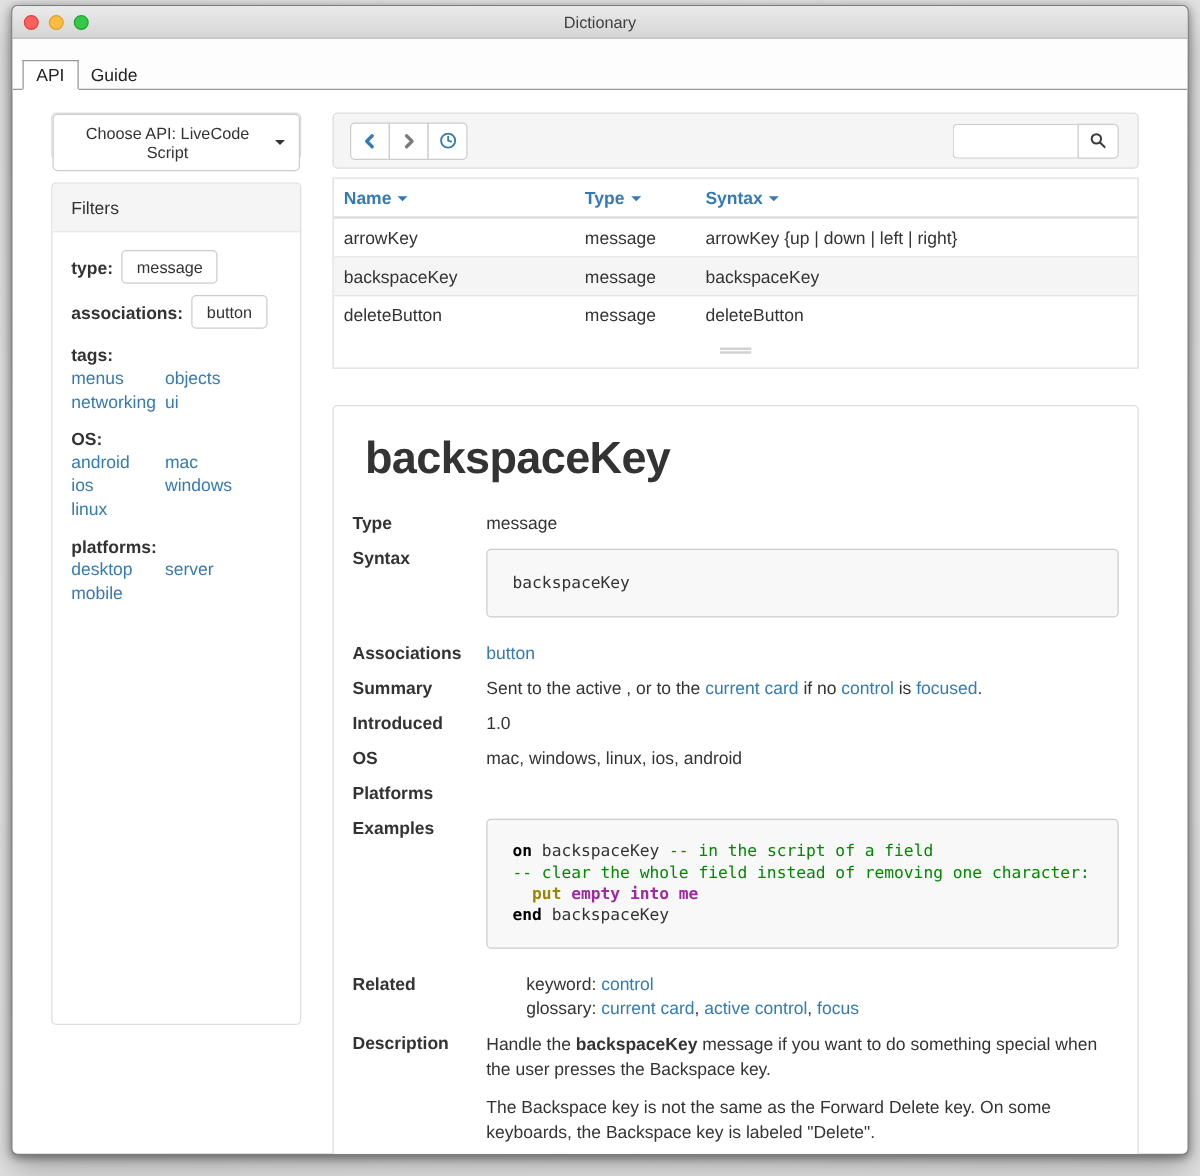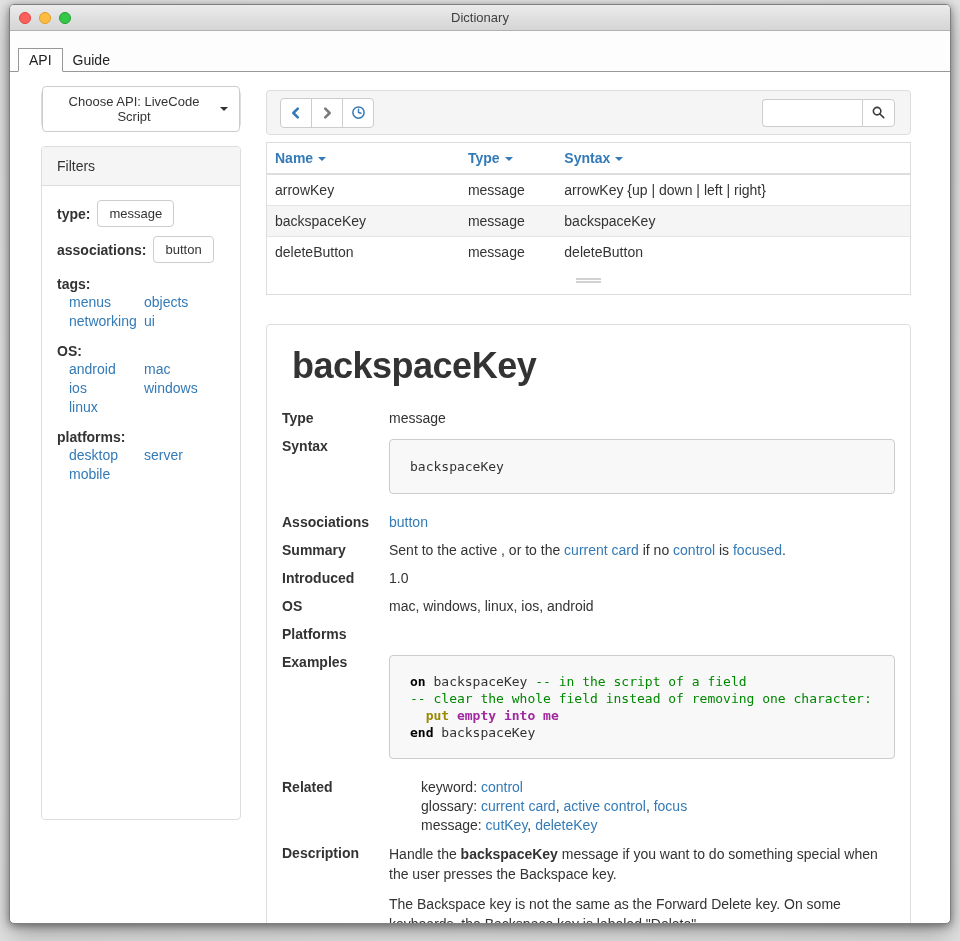--- a/index.html
+++ b/index.html
@@ -38,21 +38,21 @@
   .tab.active {
     background:#fff; border:1px solid #989898; border-bottom:1px solid #fff;
     margin-bottom:-1px;
   }
   
   .content { display:flex; padding:18px 0 0 31px; gap:25px; }
   .sidebar { width:200px; flex:none; }
   .main { width:645px; flex:none; }
   .panel { border:1px solid #ddd; border-radius:4px; background:#fff; }
   
-  .choose-api-panel { height:38px; margin-bottom:18px; display:flex; align-items:center; justify-content:center; }
+  .choose-api-panel { height:38px; margin-bottom:18px; display:flex; align-items:flex-start; justify-content:center; }
   .dropdown-btn {
     font-family:"Liberation Sans",sans-serif; font-size:13px; color:#333;
     background:#fff; border:1px solid #ccc; border-radius:4px;
     padding:7px 11px; cursor:pointer; display:inline-flex; align-items:center; gap:6px;
   }
   .caret-down { display:inline-block; width:0; height:0;
     border-left:4px solid transparent; border-right:4px solid transparent;
     border-top:4px solid #333; }
   .filters-panel { height:674px; }
   .panel-heading {
@@ -63,21 +63,21 @@
   .filter-row { margin-bottom:9px; display:flex; align-items:center; gap:7px; }
   .flabel { font-weight:bold; color:#333; }
   .chip {
     font-family:"Liberation Sans",sans-serif; font-size:13px; color:#333;
     background:#fff; border:1px solid #ccc; border-radius:4px;
     padding:5px 11px; cursor:pointer;
   }
   .fsection { margin-top:13px; }
   .link-grid { display:grid; grid-template-columns:75px 1fr; row-gap:1px; margin-top:1px; }
   a.lnk { color:#337ab7; text-decoration:none; cursor:pointer; }
-  .link-grid a { line-height:18px;margin-left:12px; }
+  .link-grid a { line-height:18px; }
   
   .toolbar {
     height:45px; background:#f5f5f5; border:1px solid #ddd; border-radius:4px;
     display:flex; align-items:center; justify-content:space-between;
     padding:0 15px 0 13px; margin-bottom:7px;
   }
   .btn-group { display:flex; }
   .tbtn {
     width:32px; height:30px; background:#fff; border:1px solid #ccc;
     display:flex; align-items:center; justify-content:center; cursor:pointer; padding:0;
@@ -312,21 +312,20 @@
             <div class="dvalue">
               <div class="codebox" id="examples-code"><div class="code-line"><span class="c-kw">on</span><span class="c-pl"> backspaceKey </span><span class="c-cm">-- in the script of a field</span></div><div class="code-line"><span class="c-cm">-- clear the whole field instead of removing one character:</span></div><div class="code-line"><span class="c-pl">  </span><span class="c-bi">put</span><span class="c-pl"> </span><span class="c-kd">empty into me</span></div><div class="code-line"><span class="c-kw">end</span><span class="c-pl"> backspaceKey</span></div></div>
             </div>
           </div>
 
           <div class="drow">
             <div class="dlabel">Related</div>
             <div class="dvalue" id="related-value">
                 <div class="related-line">keyword: <a class="lnk" href="#">control</a></div>
                 <div class="related-line">glossary: <a class="lnk" href="#">current card</a>, <a class="lnk" href="#">active control</a>, <a class="lnk" href="#">focus</a></div>
-                <div class="related-line">message: <a class="lnk" href="#">cutKey</a>, <a class="lnk" href="#">deleteKey</a></div>
               </div>
           </div>
 
           <div class="drow">
             <div class="dlabel">Description</div>
             <div class="dvalue desc" id="description-value">
                 <p>Handle the <b>backspaceKey</b> message if you want to do something special when the user presses the Backspace key.</p>
                 <p>The Backspace key is not the same as the Forward Delete key. On some keyboards, the Backspace key is labeled "Delete".</p>
               </div>
           </div>

